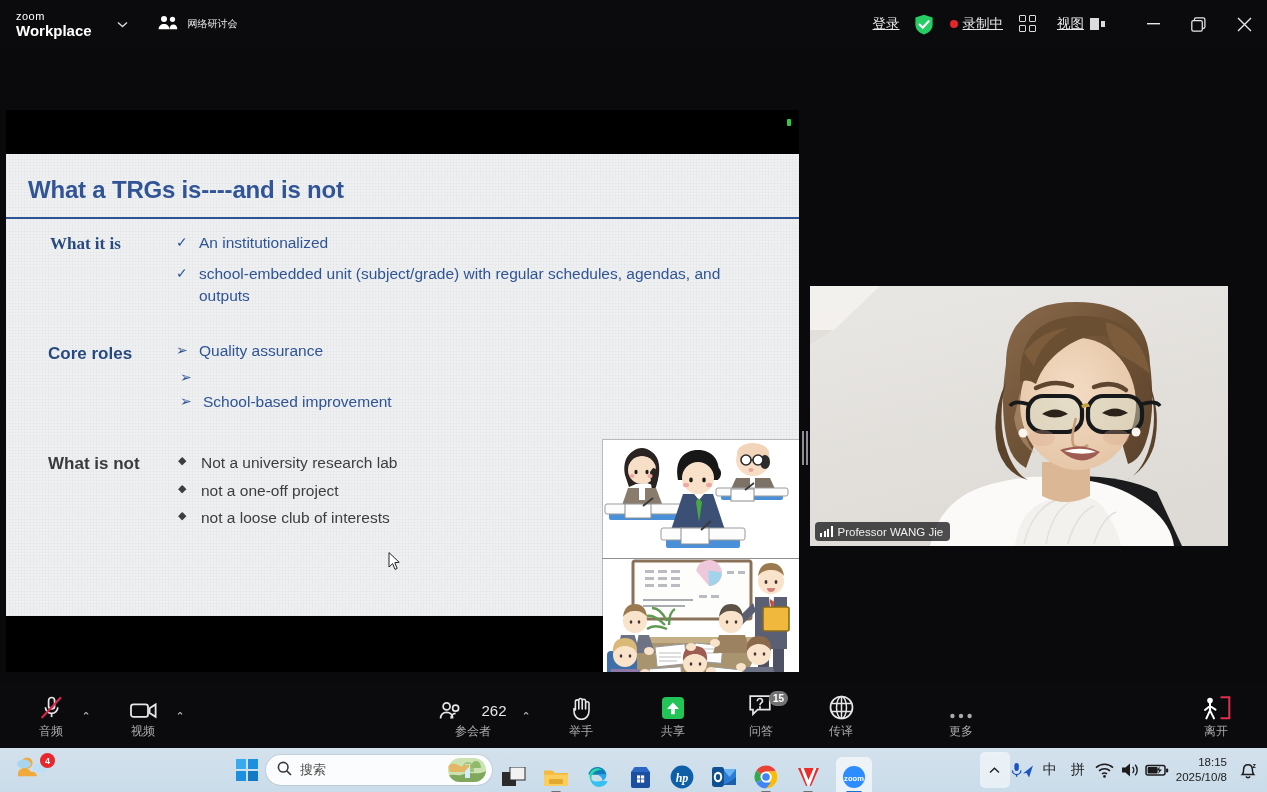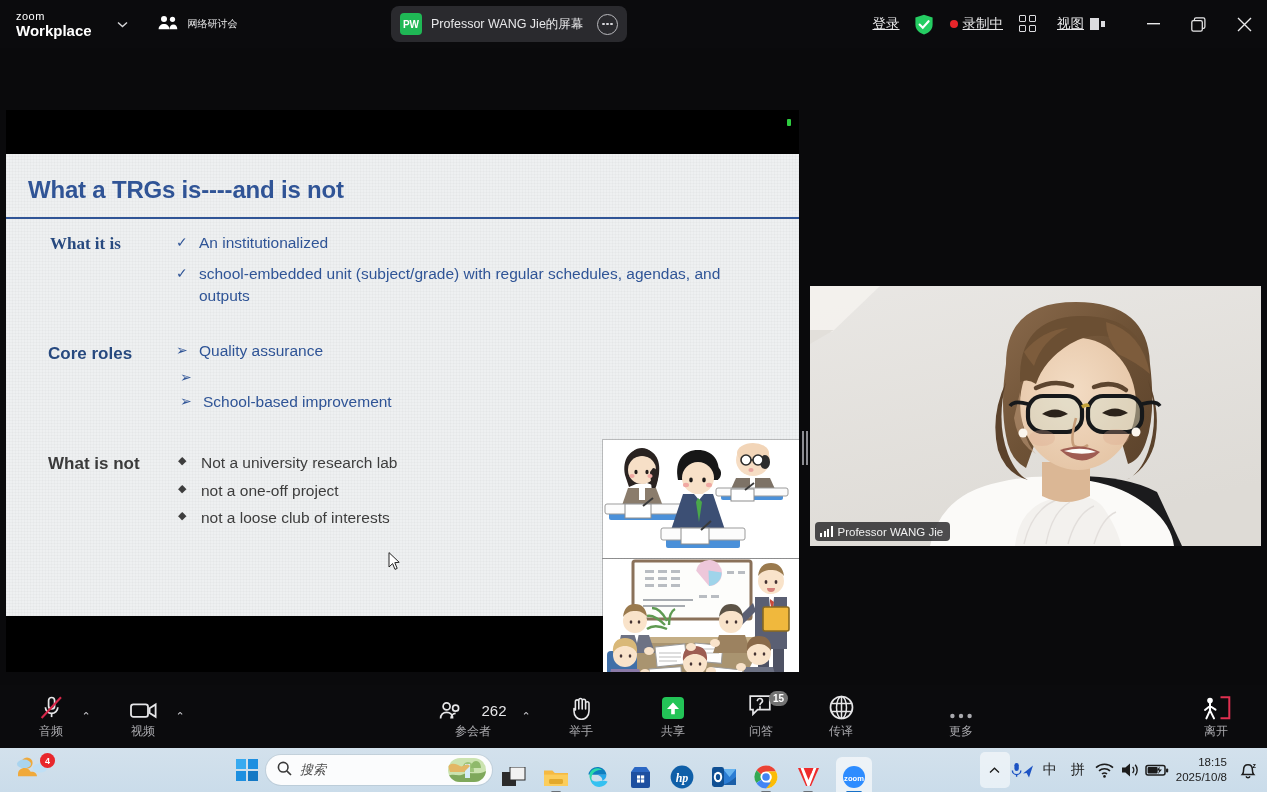--- a/index.html
+++ b/index.html
@@ -116,21 +116,21 @@
   .divider-handle {
     position: absolute; left: 801px; top: 380px; width: 8px; height: 40px;
     display: flex; align-items: center; justify-content: center; gap: 2.5px;
   }
   .divider-handle i { width: 2px; height: 34px; background: #8d8d92; display: block; }
 
   .cursor { position: absolute; left: 382px; top: 398px; width: 12px; height: 18px; }
 
   
   .video-tile {
-    position: absolute; left: 810px; top: 238px; width: 451px; height: 260px;
+    position: absolute; left: 810px; top: 238px; width: 418px; height: 260px;
     background: #000; overflow: hidden;
   }
   .name-tag {
     position: absolute; left: 5px; bottom: 5px; height: 19px;
     background: rgba(38,38,40,.82); border-radius: 4px;
     display: flex; align-items: center; gap: 5px; padding: 0 7px 0 5px;
   }
   .name-tag .txt { color: #f0f0f0; font-size: 11.5px; }
   .bars { display: flex; align-items: flex-end; gap: 1.5px; height: 11px; }
   .bars i { width: 2px; background: #fff; display: block; }
@@ -177,21 +177,20 @@
   .winlogo { width: 22px; height: 22px; display: grid; grid-template-columns: 10px 10px; grid-template-rows: 10px 10px; gap: 2px; }
   .winlogo i { background: #1d8fe0; display: block; }
   .winlogo i:nth-child(1) { background: #37aaf0; }
   .winlogo i:nth-child(2) { background: #1d8fe0; }
   .winlogo i:nth-child(3) { background: #1d8fe0; }
   .winlogo i:nth-child(4) { background: #1478c4; }
   .searchbox {
     width: 226px; height: 30px; background: #fbfcfd; border-radius: 16px;
     display: flex; align-items: center; padding: 0 6px 0 11px; gap: 8px;
     box-shadow: 0 0 0 1px rgba(0,0,0,0.07);
-    font-style: italic;
   }
   .searchbox .sph { flex: 1; color: #4a4a4a; font-size: 13px; }
   .sb-thumb { width: 38px; height: 24px; border-radius: 13px; overflow: hidden; }
   .tb-apps { position: absolute; left: 500px; top: 0; height: 58px; display: flex; align-items: center; gap: 14px; }
   .tapp { position: relative; width: 28px; height: 40px; display: flex; align-items: center; justify-content: center; }
   .tapp.active { background: rgba(255,255,255,.62); border-radius: 6px; width: 36px; }
   .tapp .underline {
     position: absolute; bottom: 3px; left: 50%; transform: translateX(-50%);
     width: 10px; height: 3px; border-radius: 2px; background: #6a7076;
   }
@@ -226,29 +225,20 @@
         <svg width="21" height="15" viewBox="0 0 21 15">
           <circle cx="6" cy="4" r="3" fill="#fff"></circle>
             <circle cx="14.5" cy="4.3" r="2.6" fill="#fff"></circle>
           <path d="M0.6 14.2c0-3.2 2.4-5.2 5.4-5.2s5.4 2 5.4 5.2z" fill="#fff"></path>
           <path d="M11.5 14.2c0-2.8 1.6-4.6 3.9-4.6 2.3 0 3.9 1.8 3.9 4.6z" fill="#fff"></path>
         </svg>
       </span>
       <span class="lbl">网络研讨会</span>
     </div>
 
-    <div class="share-pill">
-      <span class="pw-badge">PW</span>
-      <span class="sp-txt">Professor WANG Jie的屏幕</span>
-      <span class="dots-btn">
-          <i></i>
-          <i></i>
-          <i></i>
-        </span>
-    </div>
 
     <div class="tb-right">
       <span class="item tb-login">登录</span>
       <span class="shield-ok">
         <svg width="20" height="21" viewBox="0 0 20 21">
           <path d="M10 .8 18.6 3.4v7.2c0 5.2-3.6 8.4-8.6 9.8-5-1.4-8.6-4.6-8.6-9.8V3.4z" fill="#25cd62"></path>
           <path d="M5.6 10.6 8.8 13.8 14.6 7.2" stroke="#fff" stroke-width="2.1" fill="none" stroke-linecap="round"></path>
         </svg>
       </span>
       <span class="item rec">

